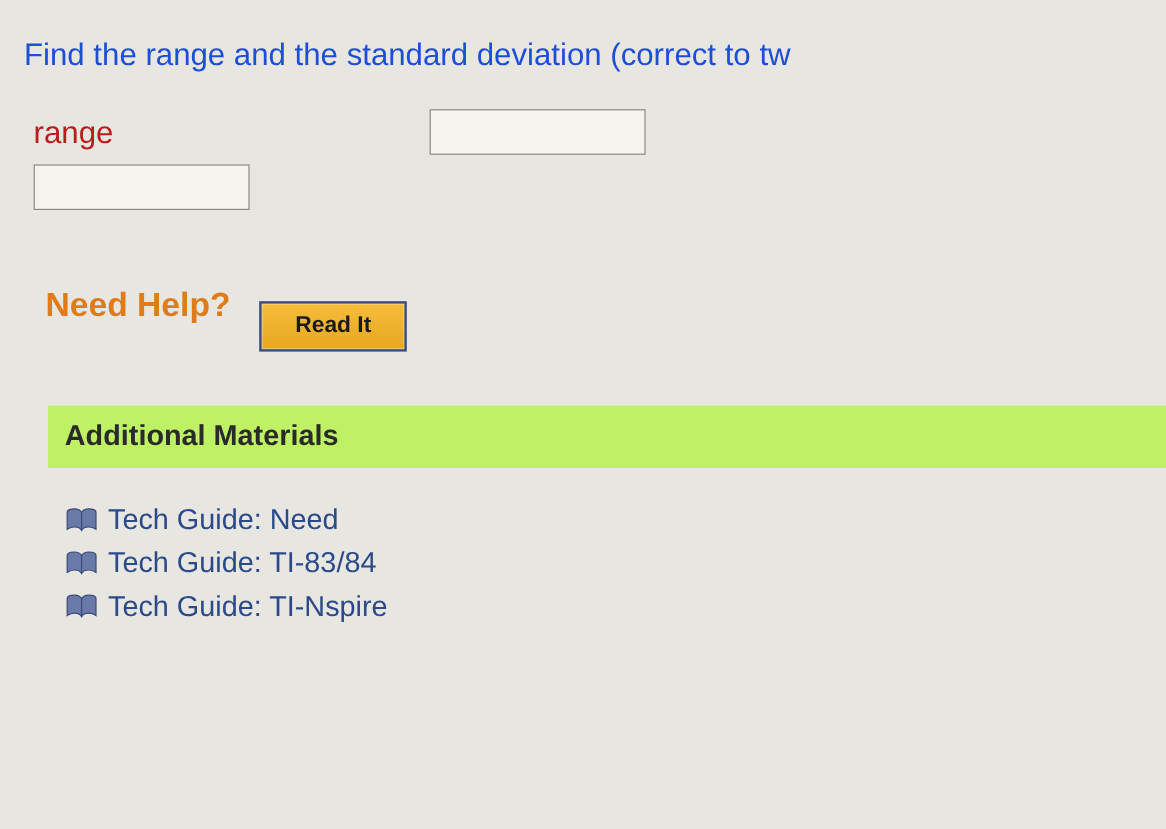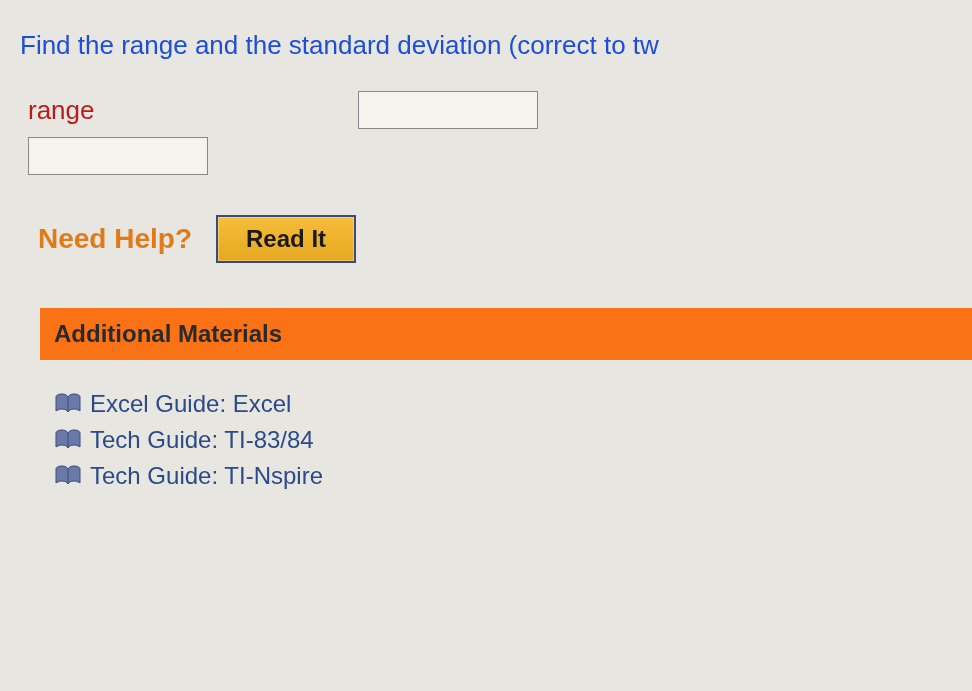--- a/index.html
+++ b/index.html
@@ -64,32 +64,33 @@
     }
     .need-help-label {
       font-size: 28px;
       color: #e07b1a;
       font-weight: bold;
     }
     .read-it-button {
       background: linear-gradient(#f6bd3a, #e6a820);
       border: 2px solid #3a4a7a;
       padding: 8px 28px;
-      font-size: 24px;
+      font-size: 19px;
       font-weight: bold;
       color: #1a1a1a;
       cursor: pointer;
       box-shadow: inset 0 0 0 1px rgba(255,255,255,0.3);
+      margin-top: 36px;
     }
     .materials-section {
       margin-top: 45px;
       margin-left: 20px;
     }
     .materials-header {
-      background: #f97316;
+      background: #bef264;
       padding: 12px 14px;
       font-size: 24px;
       font-weight: bold;
       color: #2a2a2a;
     }
     .materials-links {
       padding: 30px 14px 10px 14px;
     }
     .material-link {
       display: flex;
@@ -136,21 +137,21 @@
   <div class="materials-section">
     <div class="materials-header">Additional Materials</div>
     <div class="materials-links">
       <div class="material-link">
         <span class="book-icon">
           <svg viewBox="0 0 28 22">
               <path d="M2 4 C2 2 5 1 8 1 C11 1 13 2 14 4 C15 2 17 1 20 1 C23 1 26 2 26 4 L26 18 C26 18 23 16 20 16 C17 16 15 17 14 19 C13 17 11 16 8 16 C5 16 2 18 2 18 Z" fill="#6a7aa8" stroke="#3a4a7a" stroke-width="1"></path>
               <path d="M14 4 L14 19" stroke="#3a4a7a" stroke-width="1" fill="none"></path>
             </svg>
         </span>
-        <span>Excel Guide: Excel</span>
+        <span>Tech Guide: Need</span>
       </div>
       <div class="material-link">
         <span class="book-icon">
           <svg viewBox="0 0 28 22">
               <path d="M2 4 C2 2 5 1 8 1 C11 1 13 2 14 4 C15 2 17 1 20 1 C23 1 26 2 26 4 L26 18 C26 18 23 16 20 16 C17 16 15 17 14 19 C13 17 11 16 8 16 C5 16 2 18 2 18 Z" fill="#6a7aa8" stroke="#3a4a7a" stroke-width="1"></path>
               <path d="M14 4 L14 19" stroke="#3a4a7a" stroke-width="1" fill="none"></path>
             </svg>
         </span>
         <span>Tech Guide: TI-83/84</span>
       </div>

